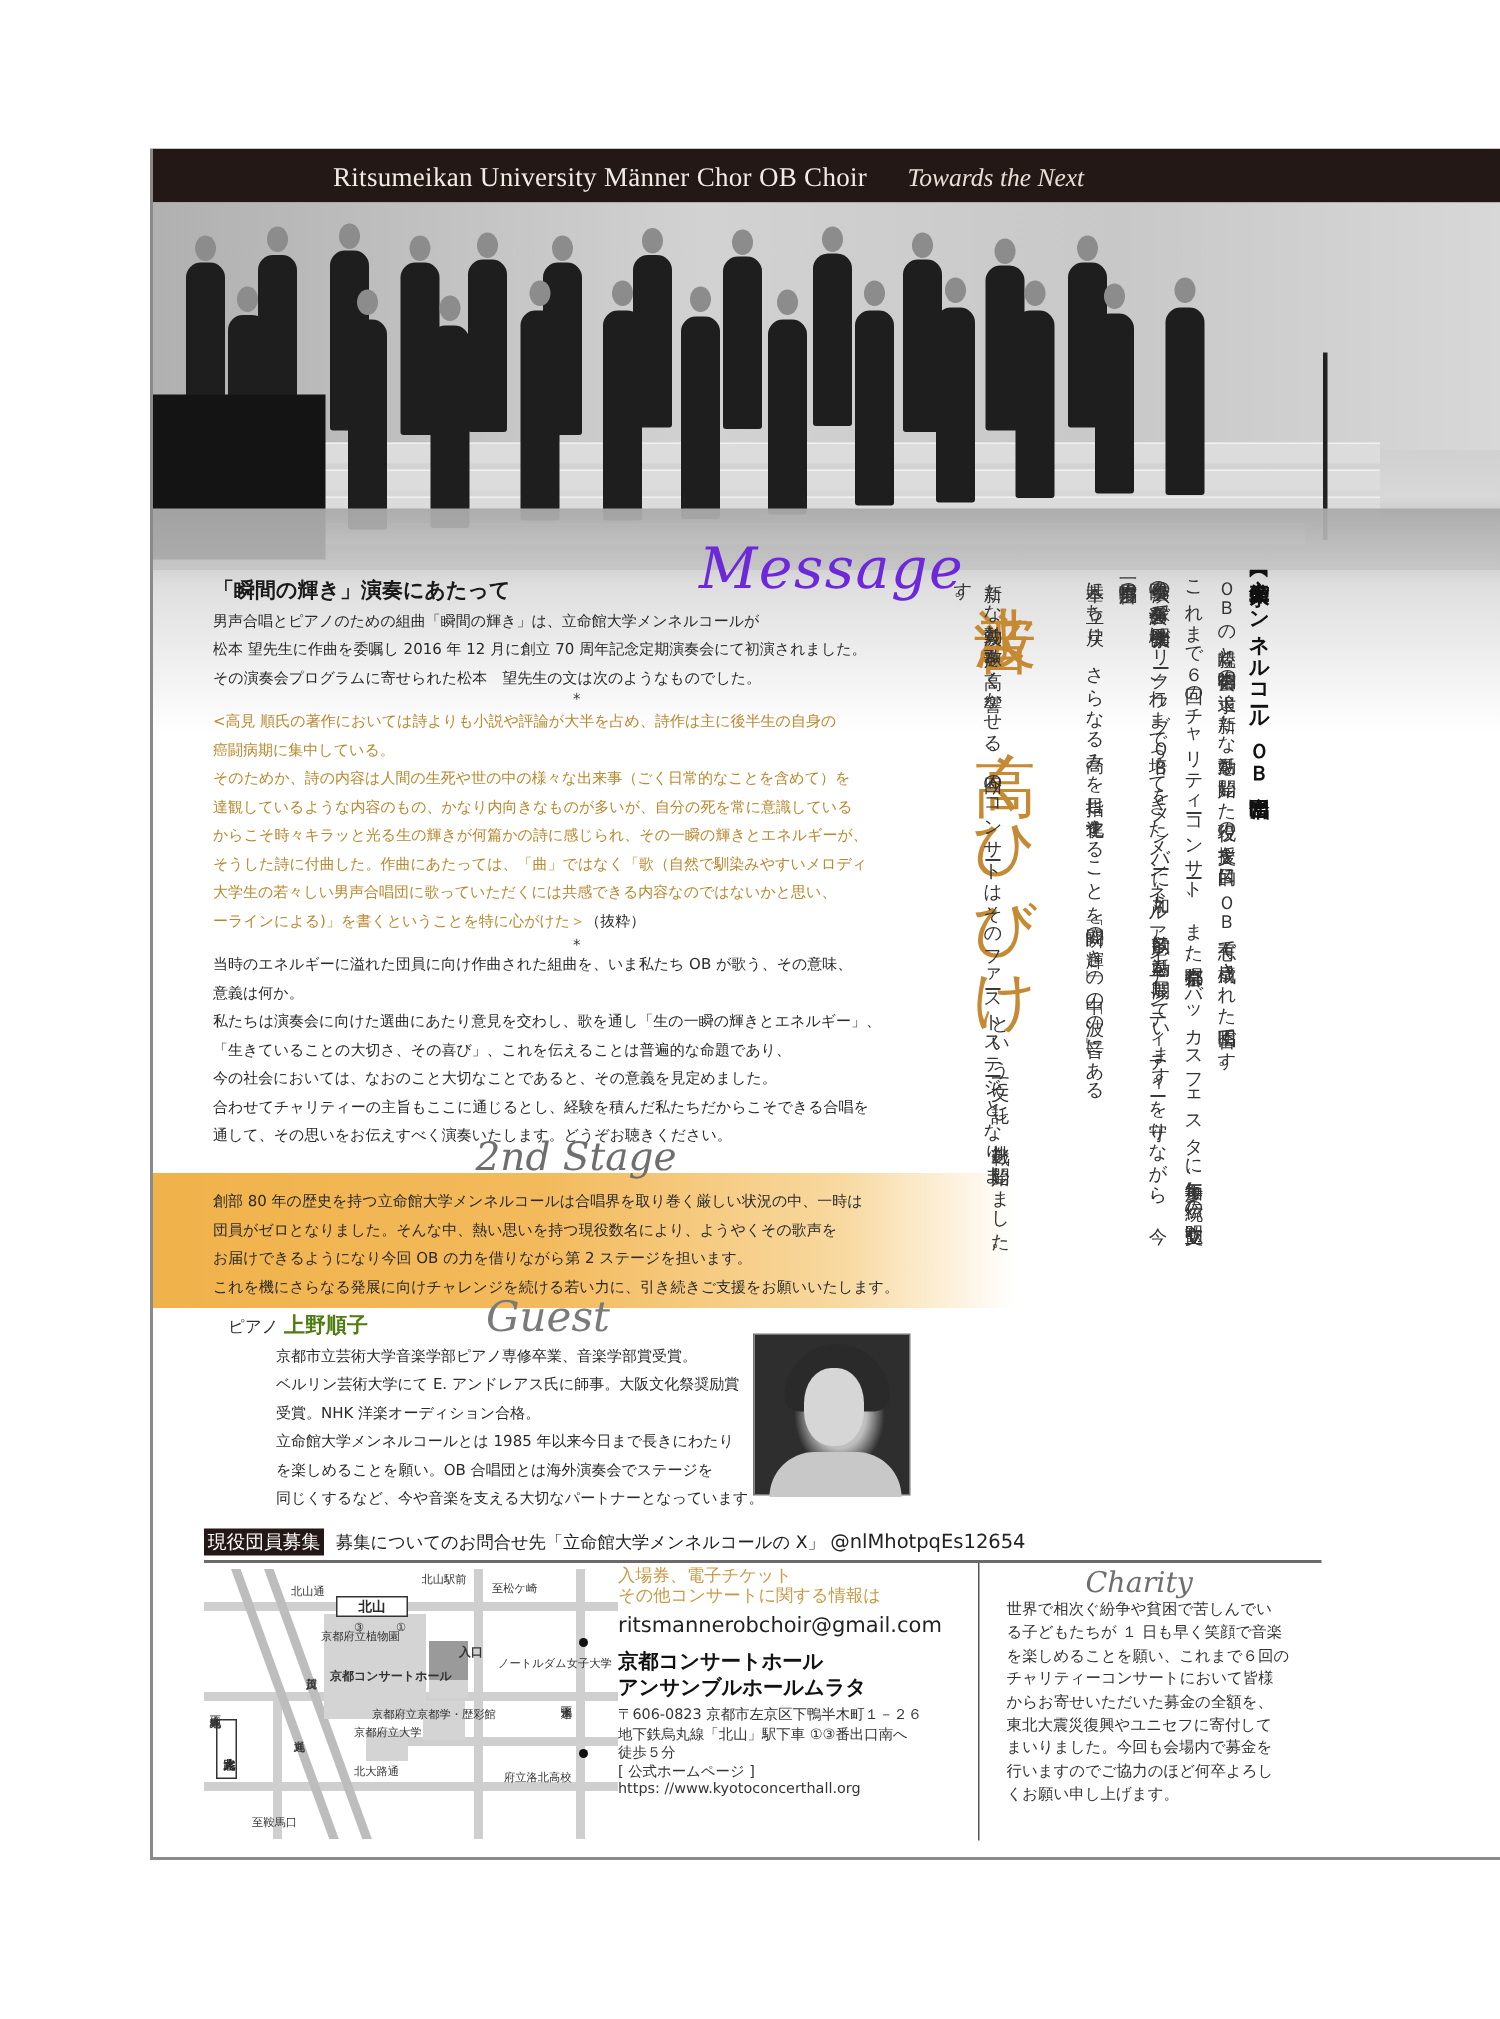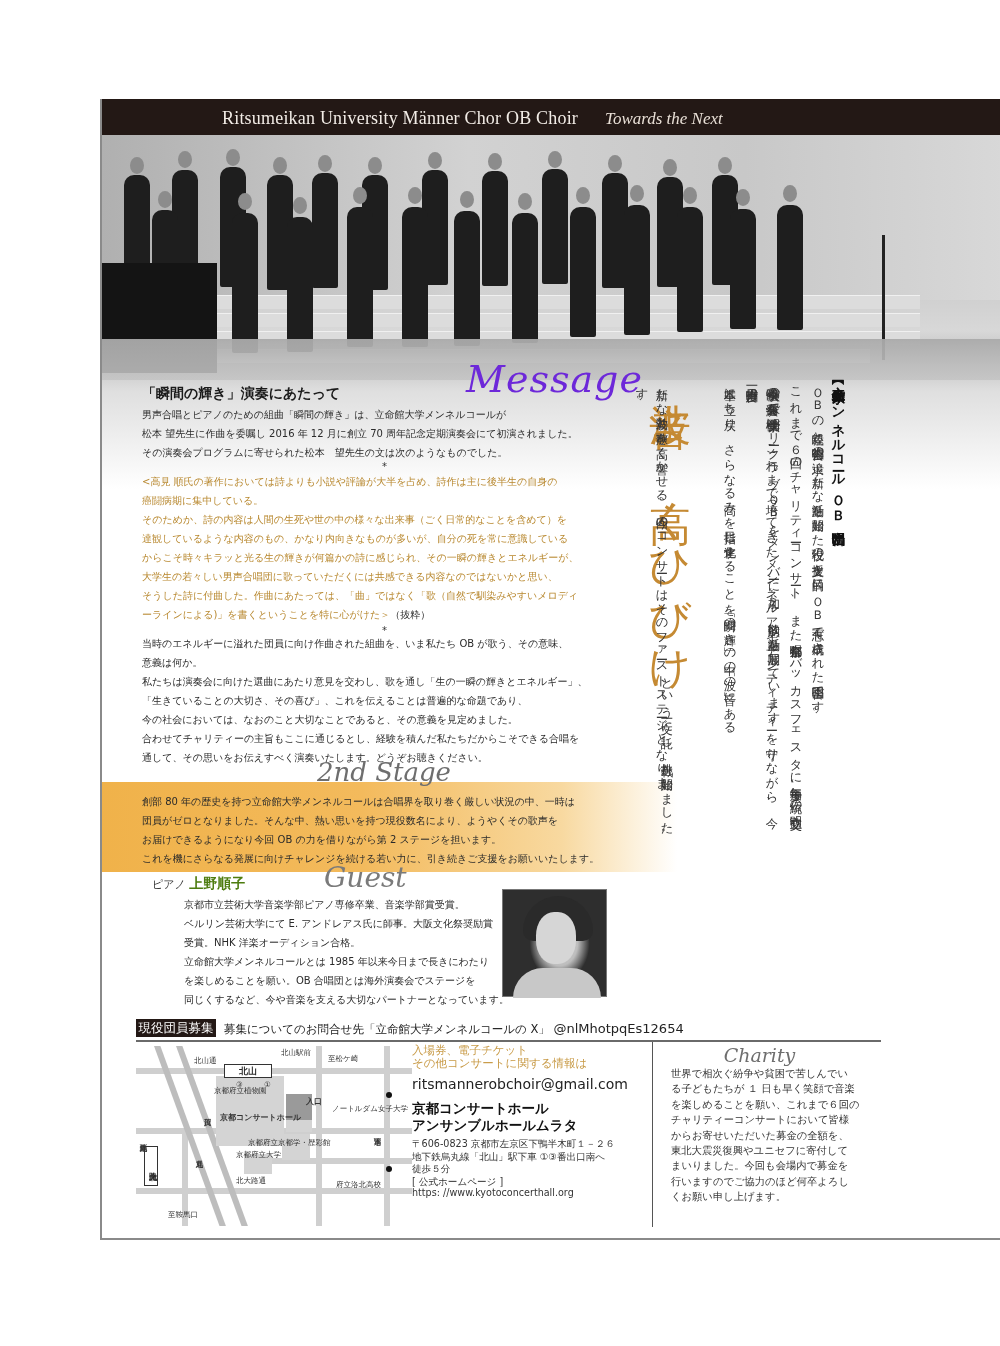--- a/index.html
+++ b/index.html
@@ -189,22 +189,22 @@
     <span class="line">その演奏会プログラムに寄せられた松本　望先生の文は次のようなものでした。</span>
   </div>
   <span class="asterisk" style="left:280px; top:362px;">*</span>
 
   <div class="text-block quote" style="top:373px;">
     <span class="line">&lt;高見 順氏の著作においては詩よりも小説や評論が大半を占め、詩作は主に後半生の自身の</span>
     <span class="line">癌闘病期に集中している。</span>
     <span class="line">そのためか、詩の内容は人間の生死や世の中の様々な出来事（ごく日常的なことを含めて）を</span>
     <span class="line">達観しているような内容のもの、かなり内向きなものが多いが、自分の死を常に意識している</span>
     <span class="line">からこそ時々キラッと光る生の輝きが何篇かの詩に感じられ、その一瞬の輝きとエネルギーが、</span>
+    <span class="line">そうした詩に付曲した。作曲にあたっては、「曲」ではなく「歌（自然で馴染みやすいメロディ</span>
     <span class="line">大学生の若々しい男声合唱団に歌っていただくには共感できる内容なのではないかと思い、</span>
-    <span class="line">そうした詩に付曲した。作曲にあたっては、「曲」ではなく「歌（自然で馴染みやすいメロディ</span>
     <span class="line"><span>ーラインによる)」を書くということを特に心がけた＞</span><span class="tail">（抜粋）</span></span>
   </div>
   <span class="asterisk" style="left:280px; top:526px;">*</span>
 
   <div class="text-block" style="top:535px;">
     <span class="line">当時のエネルギーに溢れた団員に向け作曲された組曲を、いま私たち OB が歌う、その意味、</span>
     <span class="line">意義は何か。</span>
     <span class="line">私たちは演奏会に向けた選曲にあたり意見を交わし、歌を通し「生の一瞬の輝きとエネルギー」、</span>
     <span class="line">「生きていることの大切さ、その喜び」、これを伝えることは普遍的な命題であり、</span>
     <span class="line">今の社会においては、なおのこと大切なことであると、その意義を見定めました。</span>

